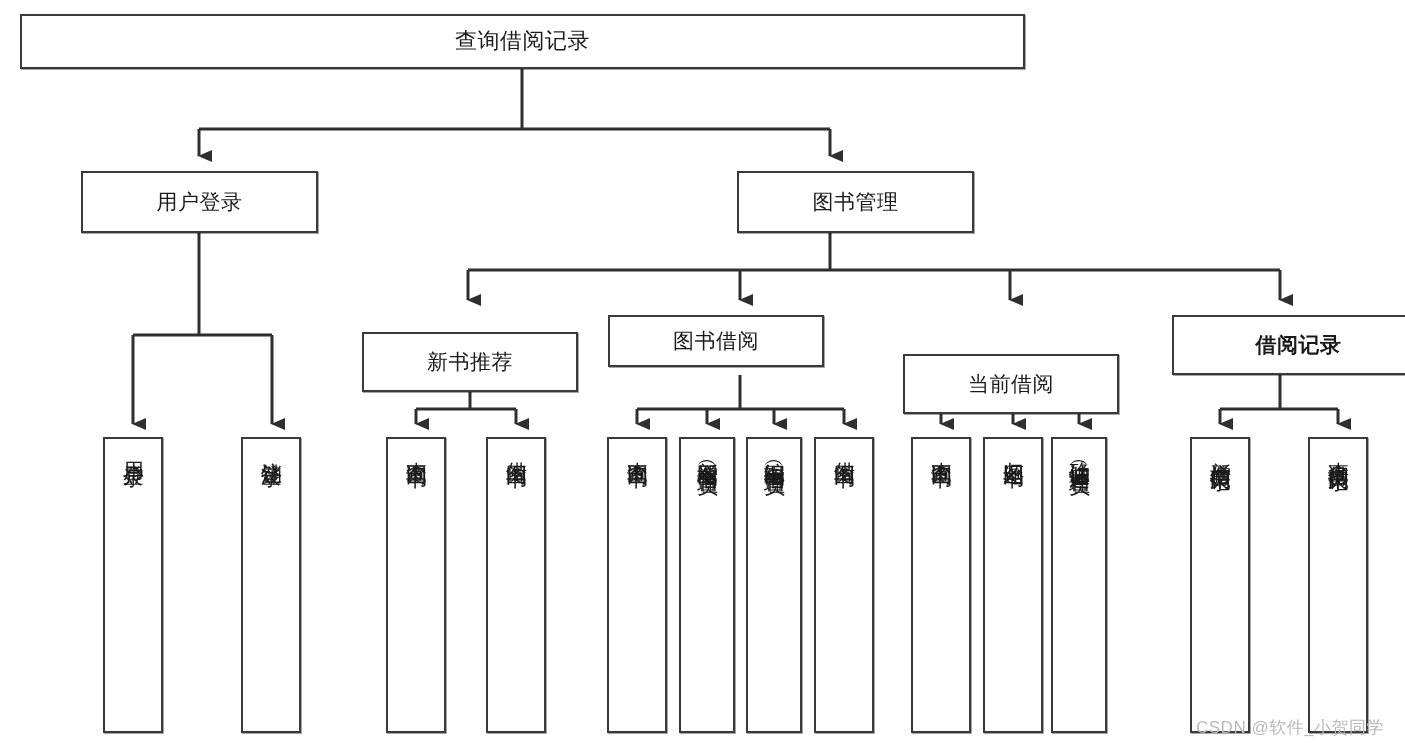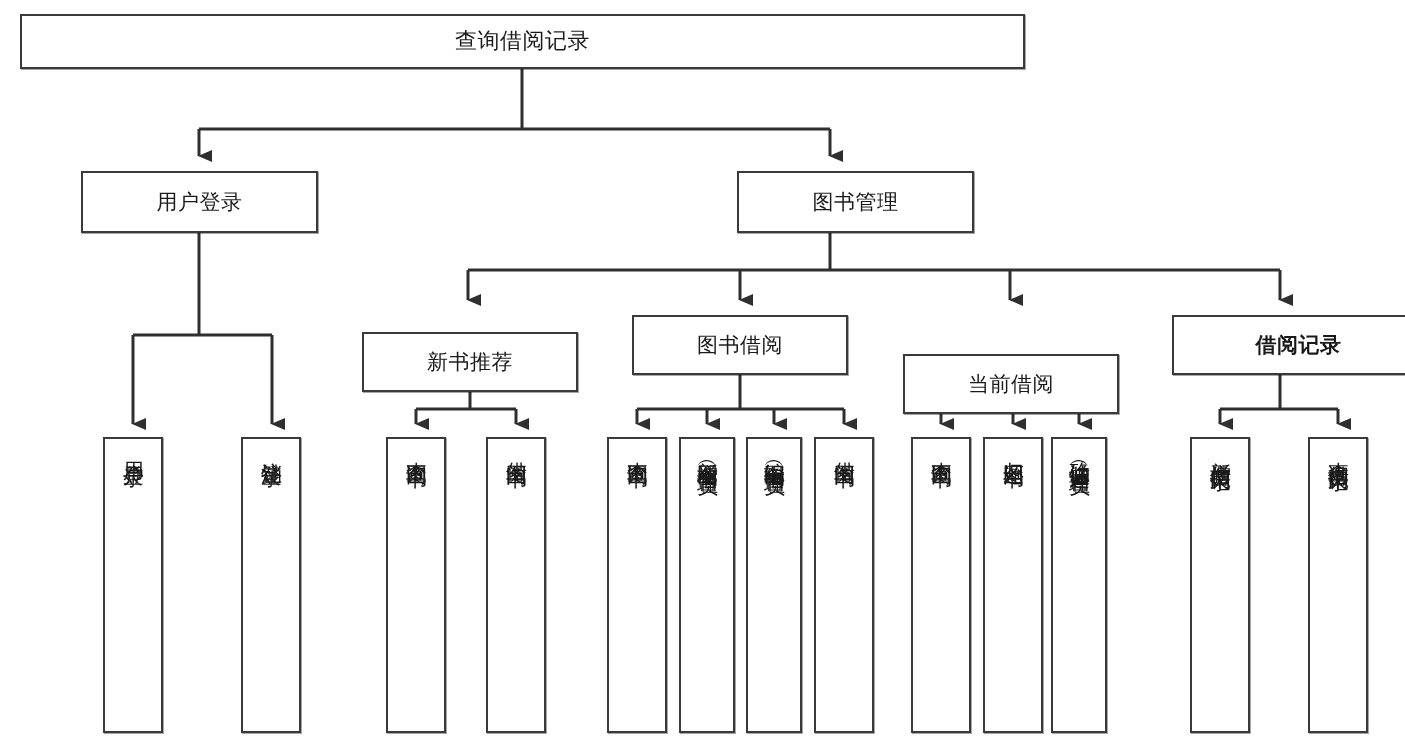--- a/index.html
+++ b/index.html
@@ -124,21 +124,21 @@
   <div class="node horizontal" style="left: 81px; top: 171px; width: 237px; height: 62px;">
     <span class="label">用户登录</span>
   </div>
   <div class="node horizontal" style="left: 711px; top: 171px; width: 237px; height: 62px; margin-left: 26px;">
     <span class="label">图书管理</span>
   </div>
 
   <div class="node horizontal" style="left: 362px; top: 332px; width: 216px; height: 60px;">
     <span class="label">新书推荐</span>
   </div>
-  <div class="node horizontal" style="left: 632px; top: 315px; width: 216px; height: 60px;">
+  <div class="node horizontal" style="left: 608px; top: 315px; width: 216px; height: 52px;">
     <span class="label">图书借阅</span>
   </div>
   <div class="node horizontal" style="left: 903px; top: 315px; width: 216px; height: 60px; margin-top: 39px;">
     <span class="label">当前借阅</span>
   </div>
   <div class="node horizontal" style="left: 1172px; top: 315px; width: 253px; height: 60px; font-weight: bold;">
     <span class="label">借阅记录</span>
   </div>
 
   <div class="node vertical" style="left: 103px; top: 437px; width: 60px; height: 296px;">
@@ -174,14 +174,15 @@
   <div class="node vertical" style="left: 1051px; top: 437px; width: 56px; height: 296px;">
     <span class="label">确认归还（管理员）</span>
   </div>
   <div class="node vertical" style="left: 1190px; top: 437px; width: 60px; height: 296px;">
     <span class="label">新增借阅记录</span>
   </div>
   <div class="node vertical" style="left: 1308px; top: 437px; width: 60px; height: 296px;">
     <span class="label">查询借阅记录</span>
   </div>
 
+  <div class="watermark" id="watermark" style="left: 1196px; top: 716px;">CSDN @软件_小贺同学</div>
 
 </div>
 
 </body></html>

